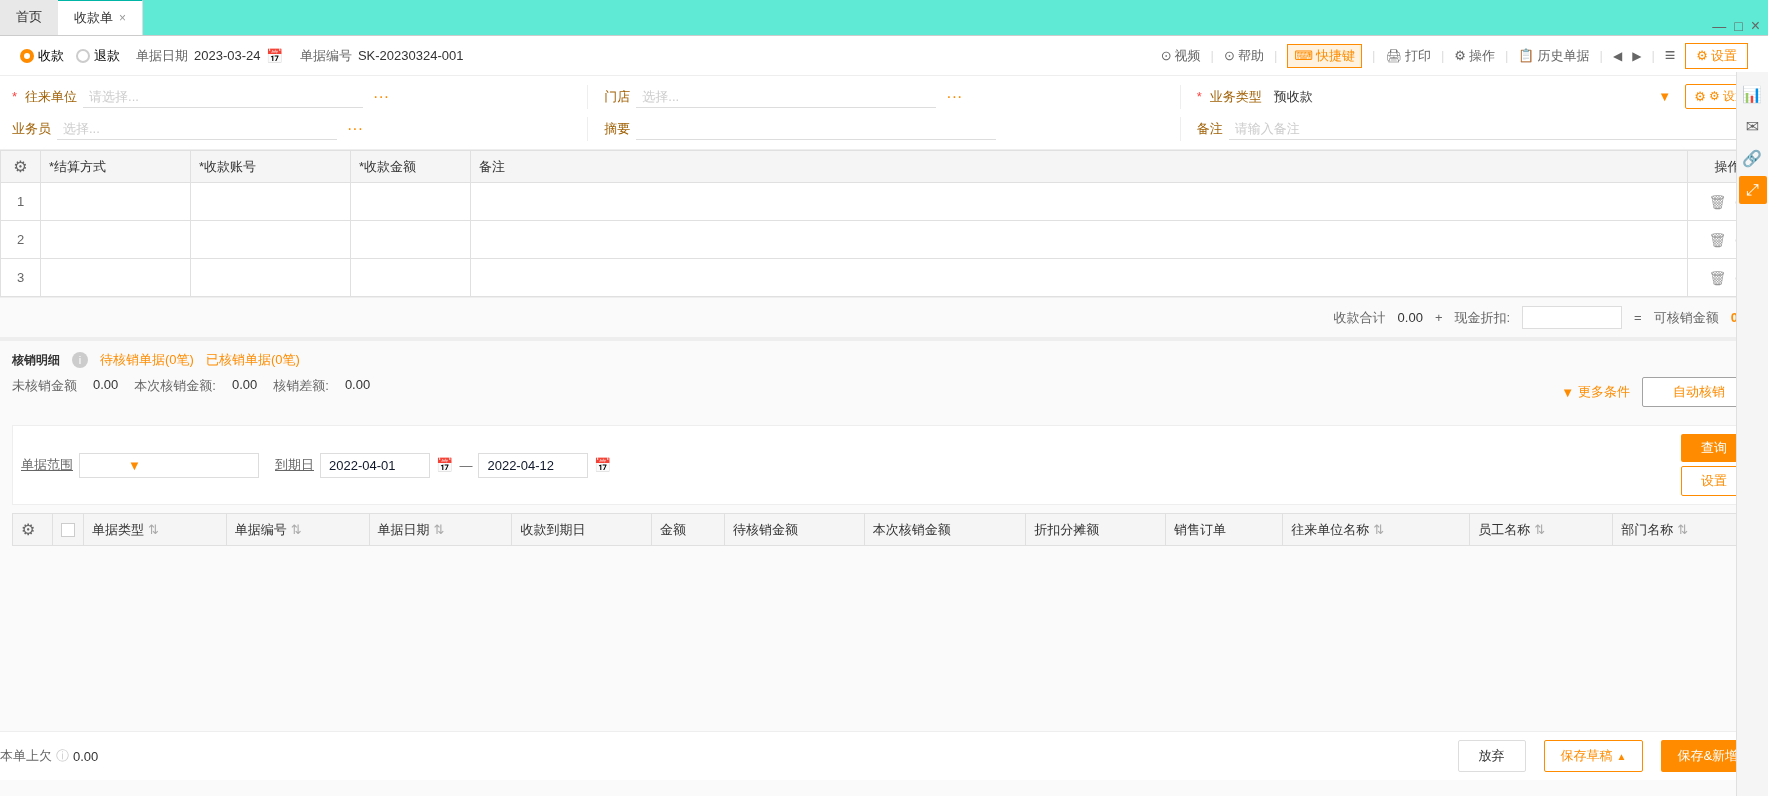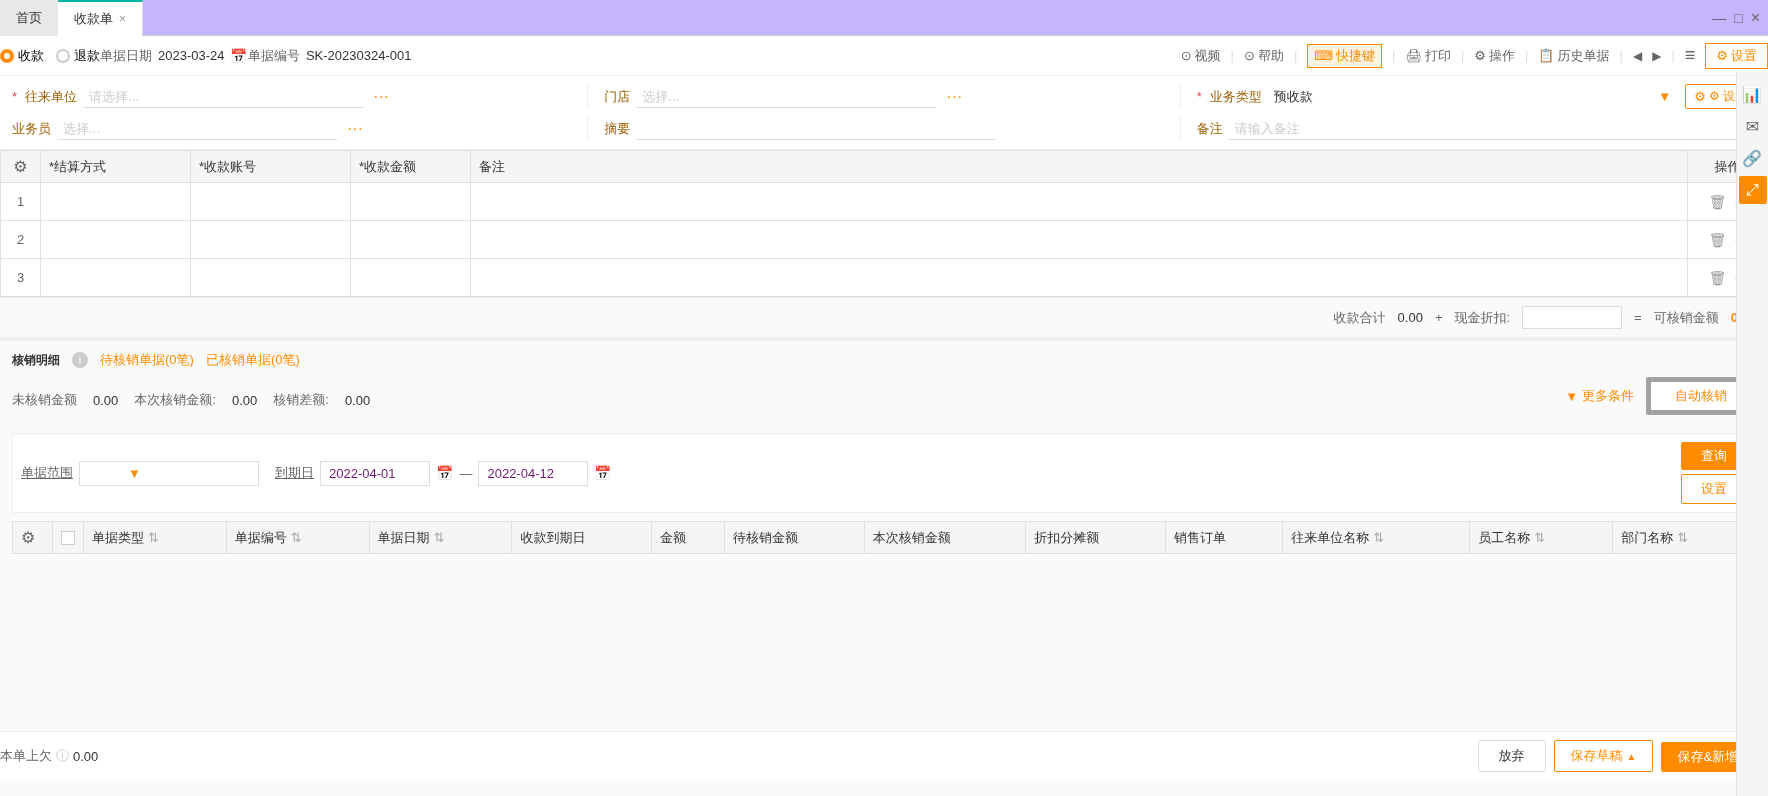--- a/index.html
+++ b/index.html
@@ -1,20 +1,20 @@
 <!DOCTYPE html>
 <html><head>
   <meta charset="utf-8">
   <style>
     * { box-sizing: border-box; margin: 0; padding: 0; font-family: 'Microsoft YaHei', Arial, sans-serif; font-size: 13px; }
     body { background: #f0f0f0; overflow: hidden; width: 1768px; height: 796px; }
 
     
     .tab-bar {
-      display: flex; align-items: center; background: #c4b5fd; height: 36px;
+      display: flex; align-items: flex-end; background: #5eead4; height: 36px;
       border-bottom: 1px solid #ccc; padding-left: 0;
     }
     .tab-home {
       background: #e8e8e8; color: #333; padding: 0 16px; height: 36px;
       display: flex; align-items: center; cursor: pointer; font-size: 13px;
     }
     .tab-active {
       background: #fff; color: #333; padding: 0 16px; height: 36px;
       display: flex; align-items: center; cursor: pointer; font-size: 13px;
       border-top: 2px solid #00b5a5; border-right: 1px solid #ddd;
@@ -22,22 +22,22 @@
     }
     .tab-close { color: #999; font-size: 12px; cursor: pointer; }
     .tab-bar-right { margin-left: auto; display: flex; align-items: center; gap: 8px; padding-right: 8px; }
     .tab-bar-right span { color: #666; font-size: 14px; cursor: pointer; }
 
     
     .main-wrapper { background: #fff; height: calc(796px - 36px); display: flex; flex-direction: column; position: relative; }
 
     
     .top-toolbar {
-      display: flex; align-items: center; background: #fff; padding: 6px 0;
-      border-bottom: 1px solid #eee; min-height: 40px;
+      display: flex; align-items: center; background: #fff; padding: 6px 20px;
+      border-bottom: 1px solid #eee; gap: 16px; min-height: 40px;
     }
     .radio-group { display: flex; align-items: center; gap: 12px; }
     .radio-item { display: flex; align-items: center; gap: 4px; cursor: pointer; }
     .radio-dot { width: 14px; height: 14px; border-radius: 50%; border: 2px solid #ff8c00; background: #ff8c00; position: relative; }
     .radio-dot::after { content: ''; width: 6px; height: 6px; background: #fff; border-radius: 50%; position: absolute; top: 50%; left: 50%; transform: translate(-50%,-50%); }
     .radio-empty { width: 14px; height: 14px; border-radius: 50%; border: 2px solid #ccc; background: #fff; }
     .toolbar-field { display: flex; align-items: center; gap: 6px; color: #333; }
     .toolbar-label { color: #666; }
     .toolbar-value { color: #333; font-weight: 500; }
     .calendar-icon { color: #ff8c00; cursor: pointer; font-size: 14px; }
@@ -89,39 +89,39 @@
     .summary-value { color: #333; }
     .summary-highlight { color: #ff8c00; font-weight: bold; }
     .summary-input { width: 100px; border: 1px solid #ddd; padding: 3px 6px; outline: none; }
 
     
     .writeoff-section { background: #fafafa; border-top: 4px solid #eee; padding: 10px 12px; flex: 1; overflow: auto; }
     .writeoff-header { display: flex; align-items: center; gap: 12px; margin-bottom: 8px; }
     .section-title { font-size: 12px; font-weight: bold; color: #333; }
     .info-icon { width: 16px; height: 16px; border-radius: 50%; background: #ccc; color: #fff; display: inline-flex; align-items: center; justify-content: center; font-size: 11px; cursor: pointer; }
     .tab-link { color: #ff8c00; cursor: pointer; font-size: 13px; text-decoration: none; }
-    .writeoff-stats { display: flex; align-items: center; gap: 16px; margin-bottom: 10px; color: #666; }
+    .writeoff-stats { display: flex; gap: 16px; margin-bottom: 10px; color: #666; }
     .stat-value { color: #333; }
     .writeoff-filter { display: flex; align-items: center; justify-content: flex-end; margin-bottom: 8px; gap: 12px; }
     .filter-more-btn { display: flex; align-items: center; gap: 4px; color: #ff8c00; cursor: pointer; font-size: 13px; }
     .auto-writeoff-btn {
-      background: #fff; border: 5px solid #a3a3a3; color: #ff8c00;
-      padding: 5px 24px; cursor: pointer; border-radius: 2px; font-size: 13px;
+      background: #fff; border: 1px solid #a3a3a3; color: #ff8c00;
+      padding: 5px 30px; cursor: pointer; border-radius: 2px; font-size: 13px;
     }
 
     
     .filter-row { display: flex; align-items: center; gap: 16px; margin-bottom: 8px; padding: 8px; background: #fff; border: 1px solid #eee; }
     .filter-field { display: flex; align-items: center; gap: 6px; }
     .filter-label { color: #666; white-space: nowrap; text-decoration: underline; }
     .filter-select {
       border: 1px solid #ddd; padding: 4px 8px; display: flex; align-items: center;
       gap: 40px; cursor: pointer; background: #fff; min-width: 180px;
     }
     .filter-select-text { color: #999; }
-    .date-input { border: 1px solid #ddd; padding: 4px 8px; width: 110px; color: #701a75; background: #fff; }
+    .date-input { border: 1px solid #ddd; padding: 4px 8px; width: 110px; color: #0f172a; background: #fff; }
     .date-sep { color: #666; }
     .query-btn {
       background: #ff8c00; color: #fff; border: none; padding: 5px 20px;
       cursor: pointer; border-radius: 2px; font-size: 13px; margin-left: auto;
     }
     .settings-btn {
       background: #fff; border: 1px solid #ff8c00; color: #ff8c00;
       padding: 5px 14px; cursor: pointer; border-radius: 2px; font-size: 13px;
     }
     .filter-btns { display: flex; flex-direction: column; gap: 4px; }
@@ -136,21 +136,21 @@
 
     
     .bottom-bar {
       position: absolute; bottom: 16px; left: 0; right: 0;
       display: flex; align-items: center; background: #fff;
       border-top: 1px solid #eee; padding: 8px 0; gap: 12px;
     }
     .bottom-info { display: flex; align-items: center; gap: 4px; color: #666; }
     .bottom-info-icon { color: #ccc; cursor: pointer; }
     .bottom-value { color: #333; font-weight: 500; }
-    .bottom-btns { margin-left: auto; display: flex; gap: 8px; align-items: flex-end; }
+    .bottom-btns { margin-left: auto; display: flex; gap: 18px; }
     .btn-abandon { background: #fff; border: 1px solid #ddd; color: #333; padding: 6px 20px; cursor: pointer; border-radius: 2px; font-size: 13px; }
     .btn-save-draft {
       background: #fff; border: 1px solid #ff8c00; color: #ff8c00;
       padding: 6px 16px; cursor: pointer; border-radius: 2px; font-size: 13px;
       display: flex; align-items: center; gap: 4px;
     }
     .btn-save-new {
       background: #ff8c00; border: none; color: #fff;
       padding: 6px 16px; cursor: pointer; border-radius: 2px; font-size: 13px;
       display: flex; align-items: center; gap: 4px;

